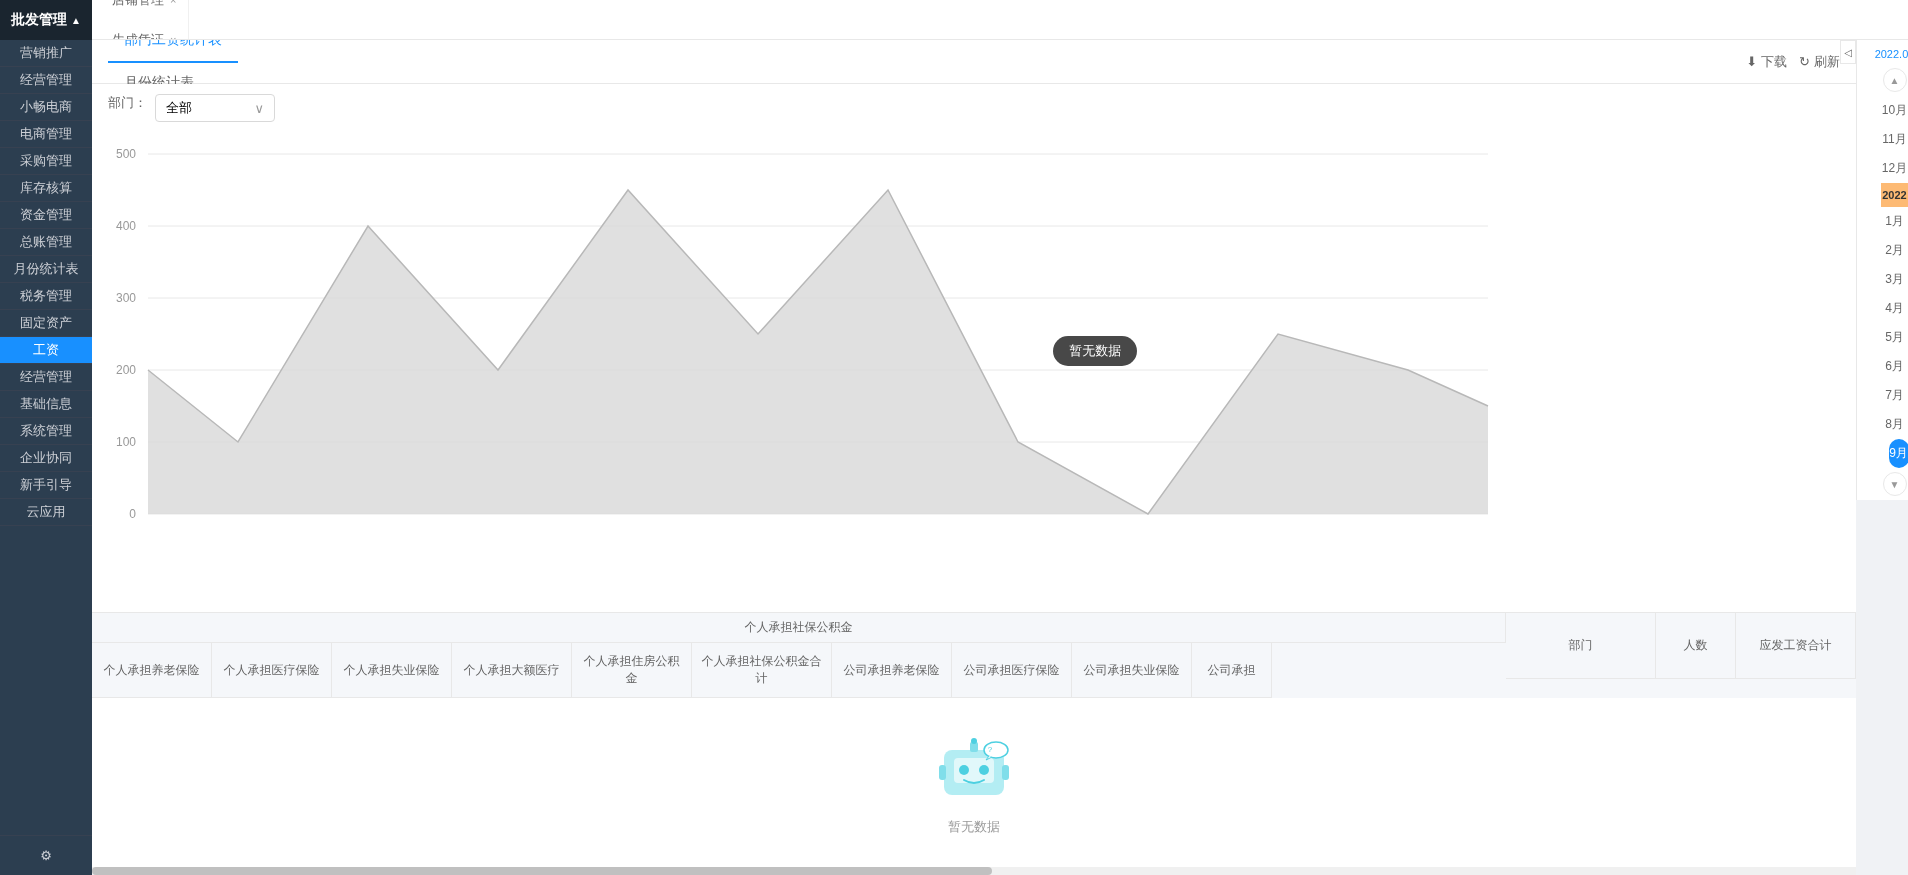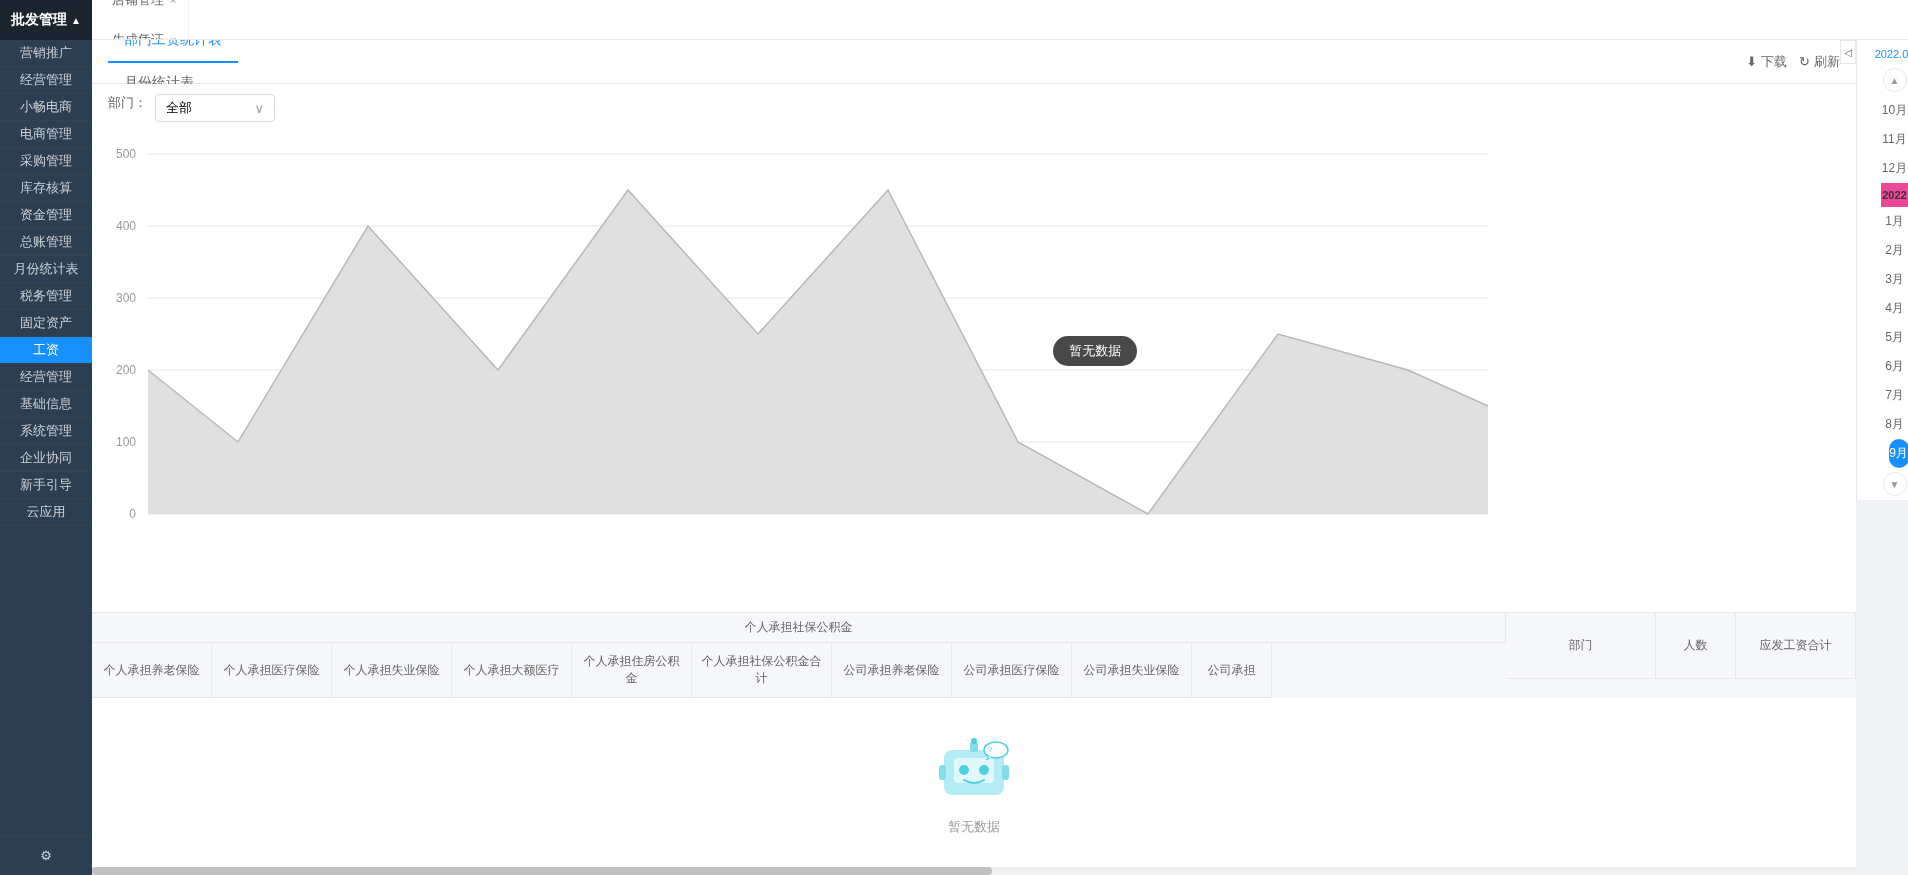--- a/index.html
+++ b/index.html
@@ -285,21 +285,21 @@
       color: #666;
       padding: 6px 0;
       cursor: pointer;
       width: 100%;
       text-align: center;
     }
     .timeline-item.year-label {
       font-size: 11px;
       font-weight: bold;
       color: #333;
-      background: #ec4899;
+      background: #fdba74;
     }
     .timeline-item.active {
       background: #1890ff;
       color: #fff;
       border-radius: 12px;
       margin: 0 8px;
       width: calc(100% - 8px);
     }
   </style>
 </head>

